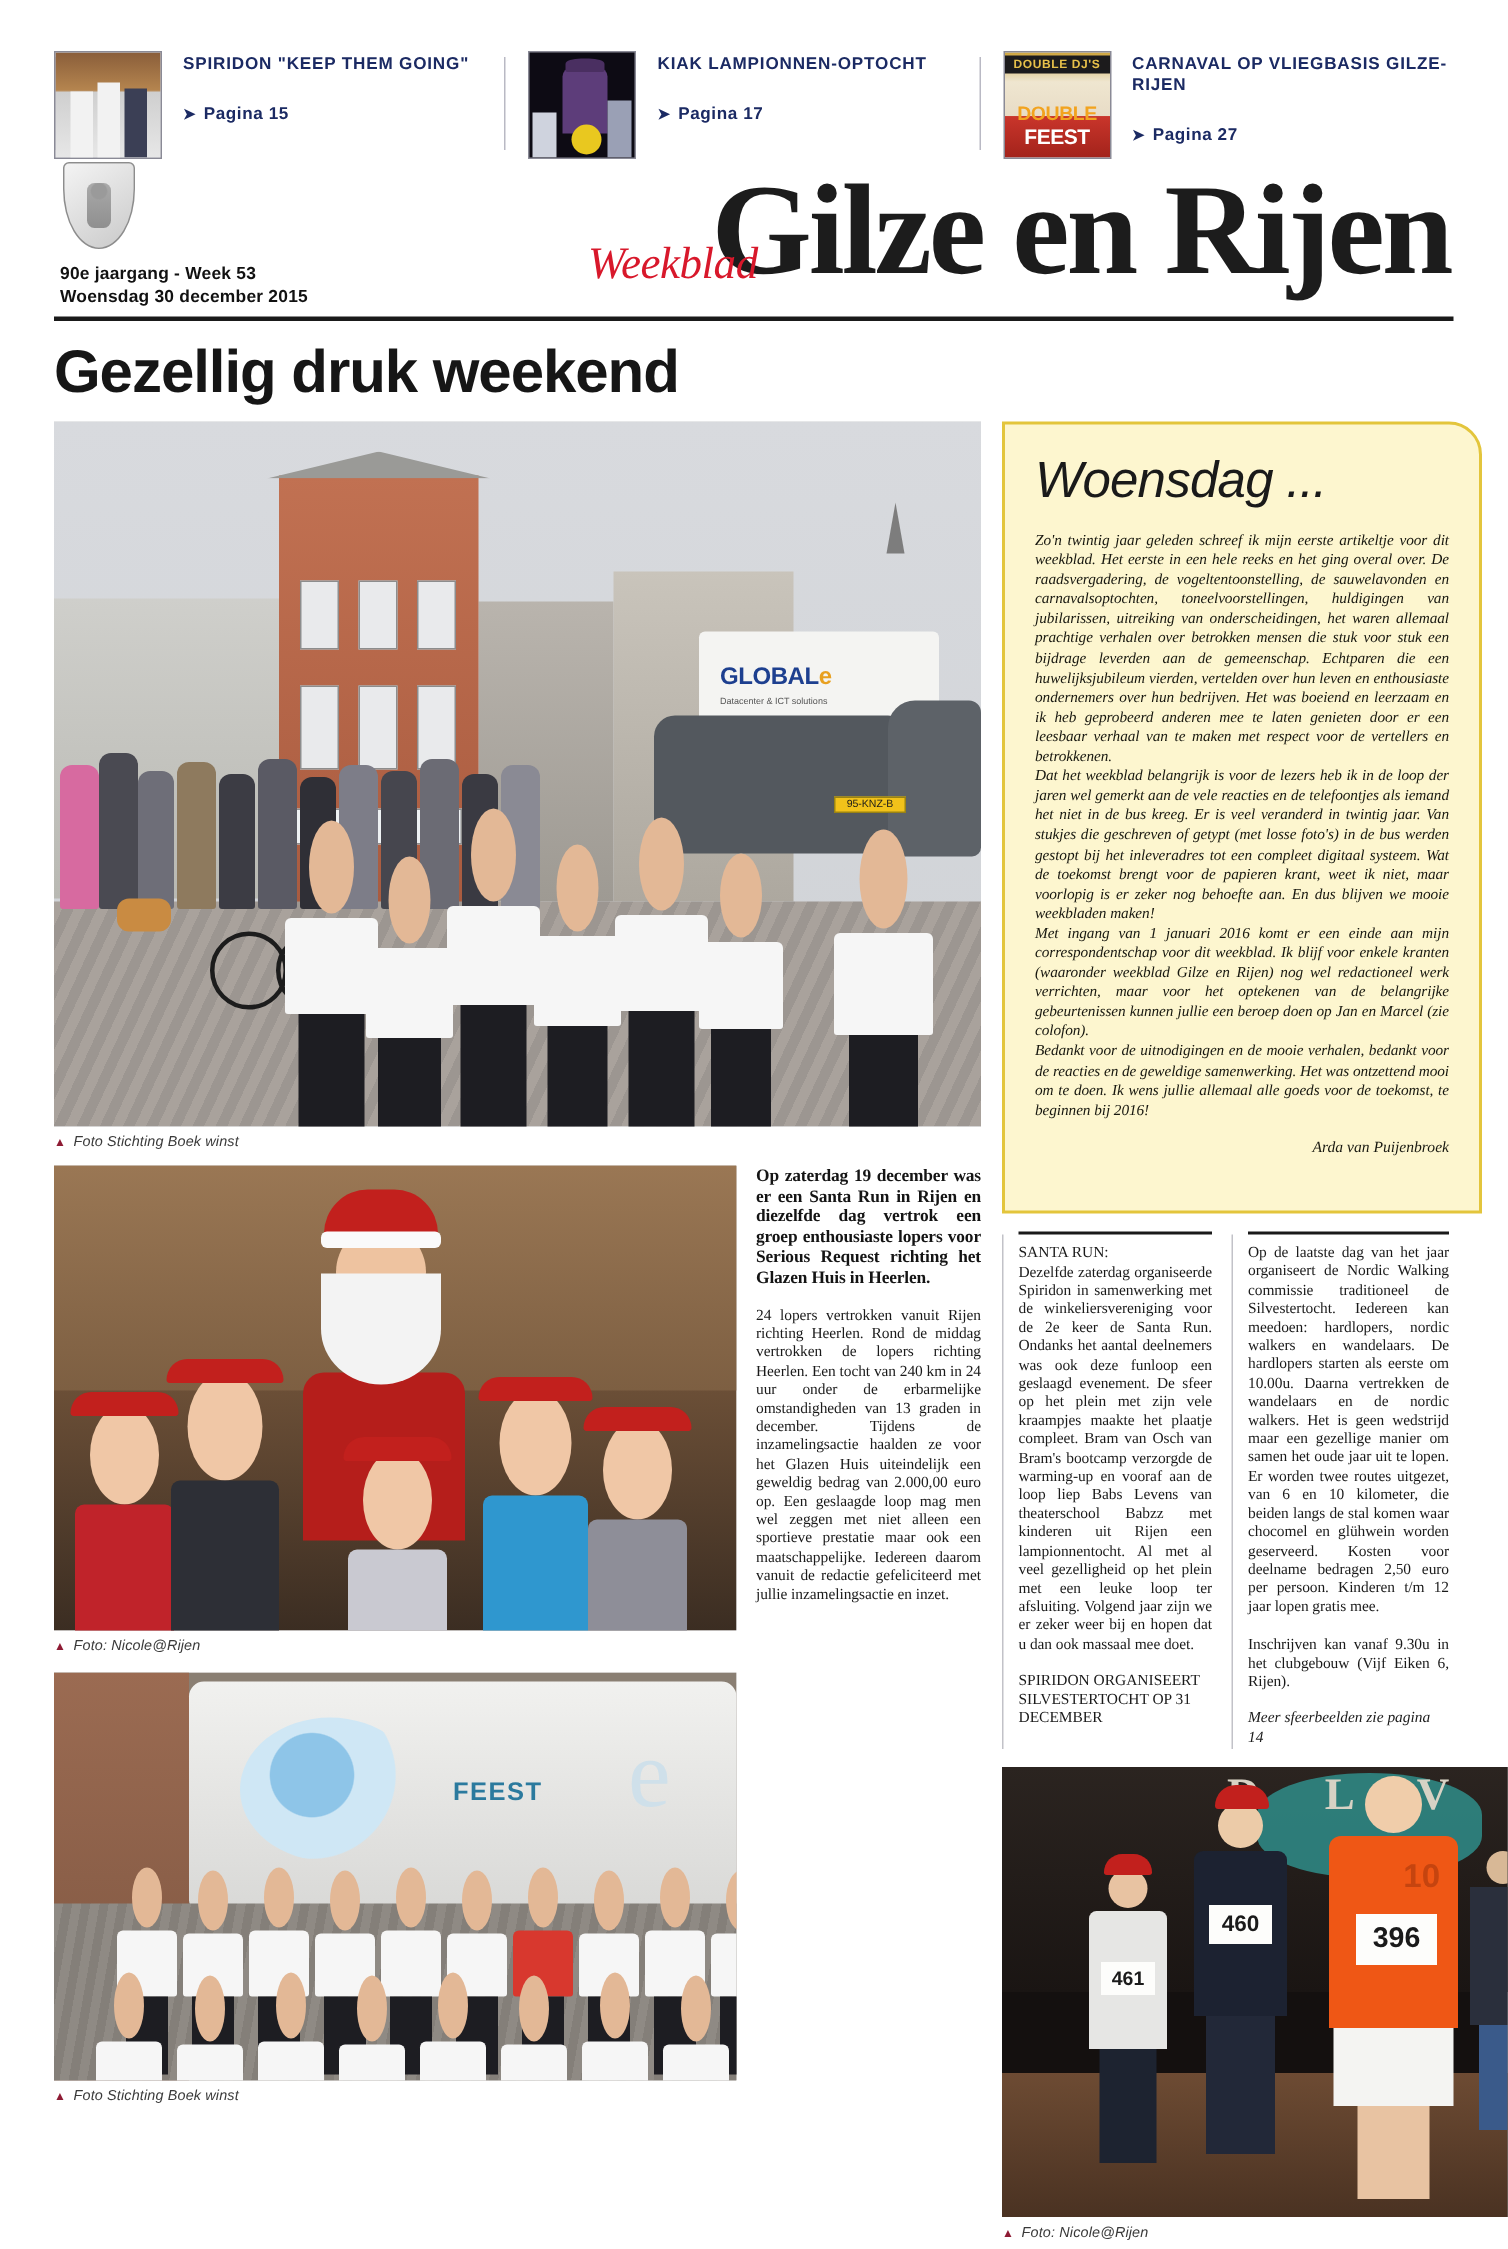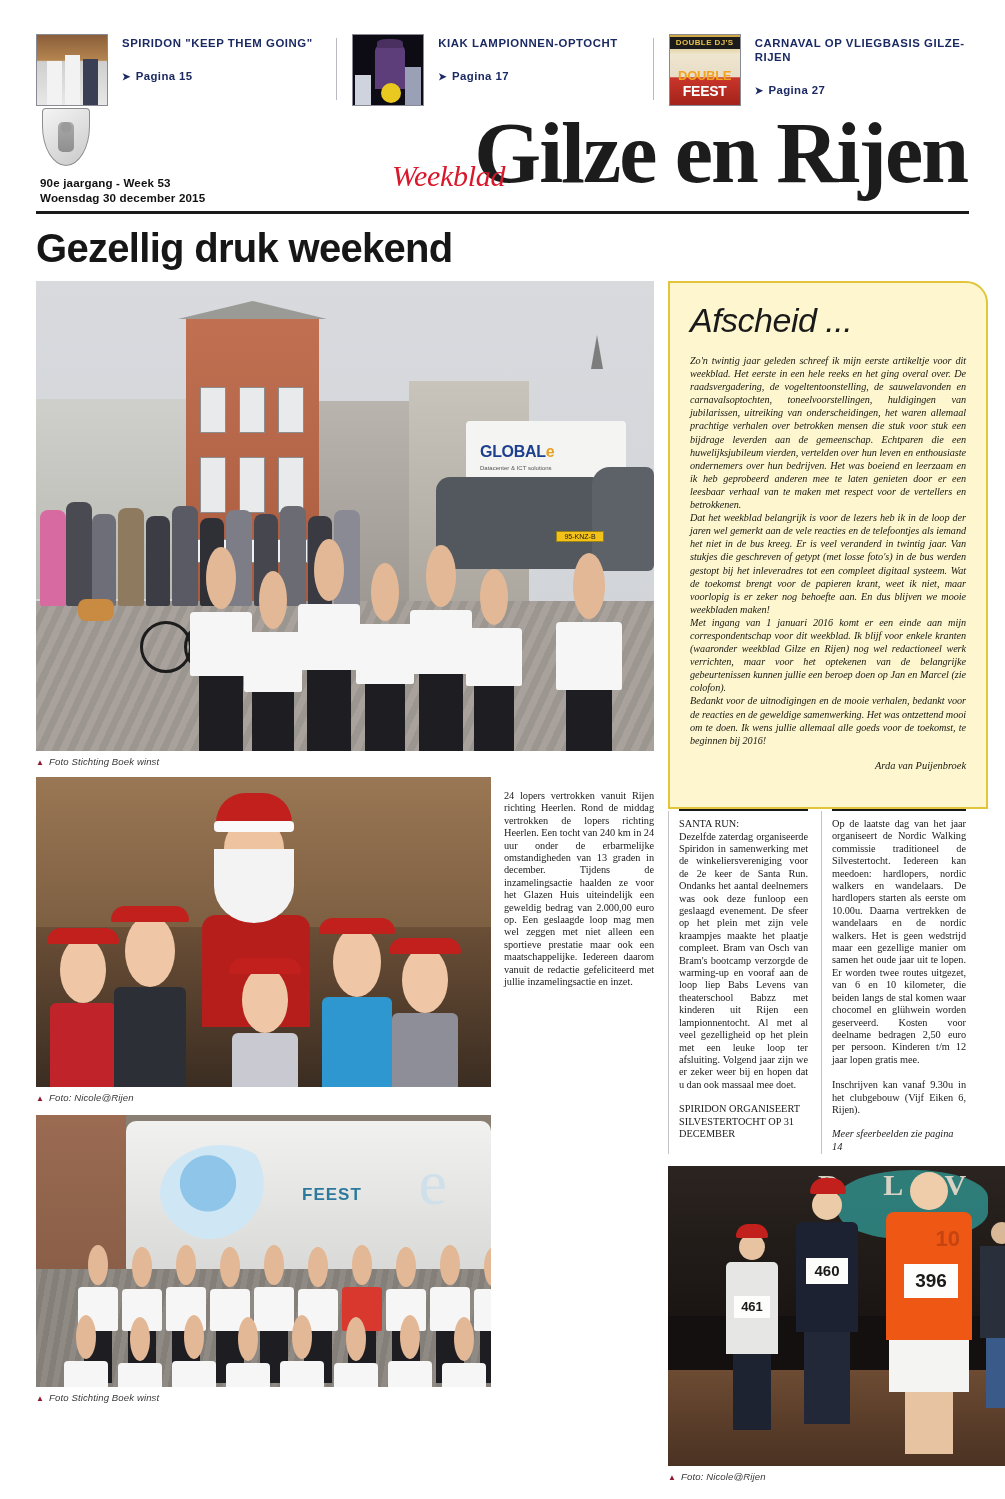--- a/index.html
+++ b/index.html
@@ -200,21 +200,21 @@
     font-family:"Liberation Serif", serif; font-style:italic;
     font-size:10.2px; line-height:13.1px; text-align:justify;
     margin:0; letter-spacing:-0.05px; color:#17170f;
   }
   .afscheid-sign {
     font-family:"Liberation Serif", serif; font-style:italic;
     font-size:10.4px; text-align:right; margin-top:13px; color:#17170f;
   }
 
   
-  .article-row { display:flex; gap:13px; }
+  .article-row { display:flex; gap:13px; margin-top:12px; }
   .ac { position:relative; }
   .ac-intro { width:152px; }
   .ac1 { width:140px; padding-left:11px; }
   .ac2 { width:145px; padding-left:11px; }
   .vr { position:absolute; left:0; top:2px; bottom:0; width:1px; background:#c2c2c8; }
   .hr-top { height:2px; background:#1a1a1a; margin-bottom:7px; }
   .lede {
     font-family:"Liberation Serif", serif; font-weight:bold;
     font-size:11.6px; line-height:13.6px; text-align:justify; color:#141414;
     letter-spacing:-0.1px;
@@ -421,20 +421,21 @@
             <div class="kid" style="left:196px;width:66px;height:120px;">
               <div class="kh"></div>
                 <div class="kf" style="width:46px;margin:0 auto;"></div>
               <div class="kb" style="height:74px;background:#c9c9d1;"></div>
             </div>
           </div>
           <div class="cap"><span class="tri">▲</span><span>Foto: Nicole@Rijen</span></div>
         </div>
 
         <div class="ac ac-intro">
+          <div class="lede">Op zaterdag 19 december was er een Santa Run in Rijen en diezelfde dag vertrok een groep enthousiaste lopers voor Serious Request richting het Glazen Huis in Heerlen.</div>
           <div class="body-txt">24 lopers vertrokken vanuit Rijen richting Heerlen. Rond de middag vertrokken de lopers richting Heerlen. Een tocht van 240 km in 24 uur onder de erbarmelijke omstandigheden van 13 graden in december. Tijdens de inzamelingsactie haalden ze voor het Glazen Huis uiteindelijk een geweldig bedrag van 2.000,00 euro op. Een geslaagde loop mag men wel zeggen met niet alleen een sportieve prestatie maar ook een maatschappelijke. Iedereen daarom vanuit de redactie gefeliciteerd met jullie inzamelingsactie en inzet.</div>
         </div>
       </div>
 
       <div style="margin-top:12px;">
         <div class="photo ph3">
           <div class="p3bg"></div>
             <div class="p3-wall"></div>
           <div class="bus">
             <div class="swirl"></div>
@@ -531,21 +532,21 @@
 
           </div>
         </div>
         <div class="cap"><span class="tri">▲</span><span>Foto Stichting Boek winst</span></div>
       </div>
     </div>
 
     <div class="col-right">
 
       <div class="afscheid">
-        <div class="afscheid-title">Afscheid ...</div>
+        <div class="afscheid-title">Woensdag ...</div>
         <div class="afscheid-body">
           <p>Zo'n twintig jaar geleden schreef ik mijn eerste artikeltje voor dit weekblad. Het eerste in een hele reeks en het ging overal over. De raadsvergadering, de vogeltentoonstelling, de sauwelavonden en carnavalsoptochten, toneelvoorstellingen, huldigingen van jubilarissen, uitreiking van onderscheidingen, het waren allemaal prachtige verhalen over betrokken mensen die stuk voor stuk een bijdrage leverden aan de gemeenschap. Echtparen die een huwelijksjubileum vierden, vertelden over hun leven en enthousiaste ondernemers over hun bedrijven. Het was boeiend en leerzaam en ik heb geprobeerd anderen mee te laten genieten door er een leesbaar verhaal van te maken met respect voor de vertellers en betrokkenen.</p>
           <p>Dat het weekblad belangrijk is voor de lezers heb ik in de loop der jaren wel gemerkt aan de vele reacties en de telefoontjes als iemand het niet in de bus kreeg. Er is veel veranderd in twintig jaar. Van stukjes die geschreven of getypt (met losse foto's) in de bus werden gestopt bij het inleveradres tot een compleet digitaal systeem. Wat de toekomst brengt voor de papieren krant, weet ik niet, maar voorlopig is er zeker nog behoefte aan. En dus blijven we mooie weekbladen maken!</p>
           <p>Met ingang van 1 januari 2016 komt er een einde aan mijn correspondentschap voor dit weekblad. Ik blijf voor enkele kranten (waaronder weekblad Gilze en Rijen) nog wel redactioneel werk verrichten, maar voor het optekenen van de belangrijke gebeurtenissen kunnen jullie een beroep doen op Jan en Marcel (zie colofon).</p>
           <p>Bedankt voor de uitnodigingen en de mooie verhalen, bedankt voor de reacties en de geweldige samenwerking. Het was ontzettend mooi om te doen. Ik wens jullie allemaal alle goeds voor de toekomst, te beginnen bij 2016!</p>
         </div>
         <div class="afscheid-sign">Arda van Puijenbroek</div>
       </div>
 
       <div class="article-row">

